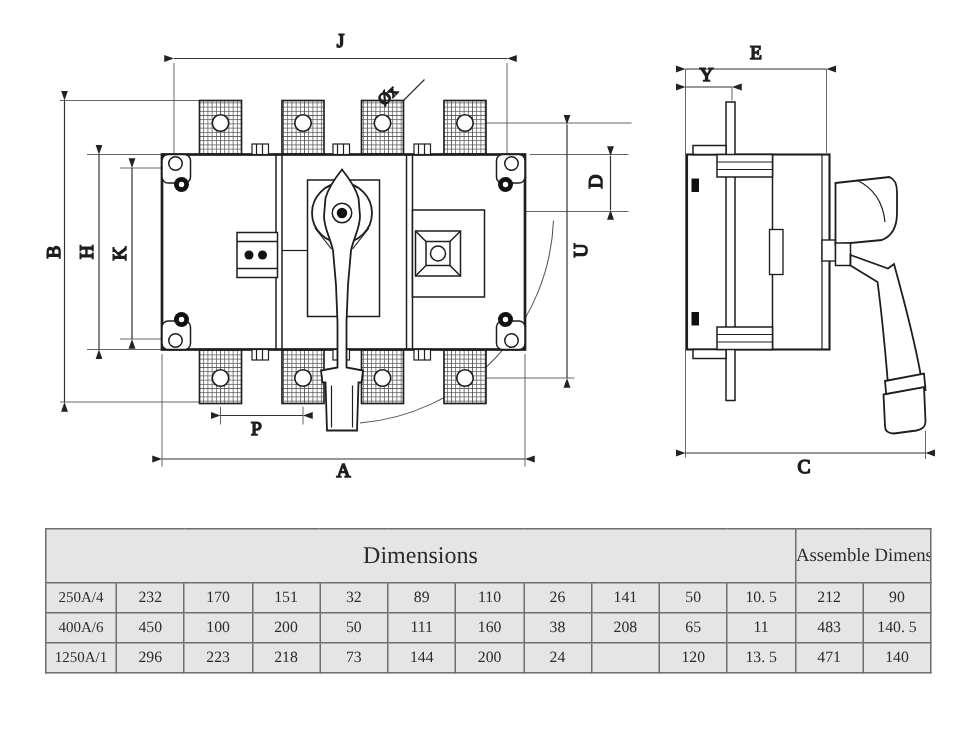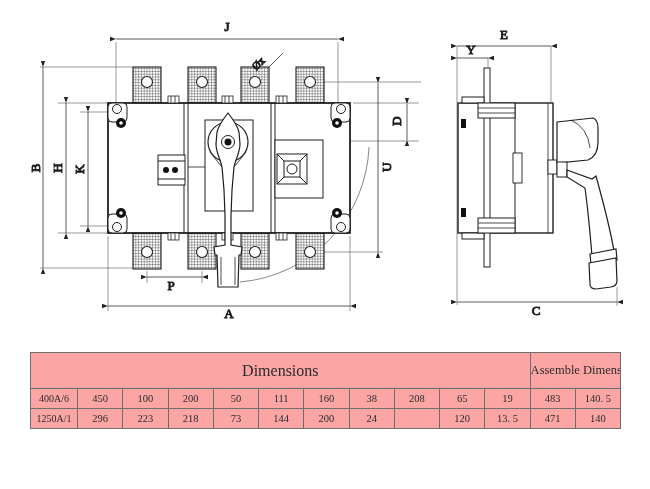--- a/index.html
+++ b/index.html
@@ -3,21 +3,21 @@
 <meta charset="utf-8">
 <style>
   html,body{margin:0;padding:0;background:#fff;}
   .canvas{position:relative;width:650px;height:489px;background:#ffffff;overflow:hidden;
           font-family:"Liberation Serif", serif;color:#222;}
   svg text{font-family:"Liberation Serif", serif;fill:#1c1c1c;}
   .dim-label{font-size:13px;}
   .phix-label{font-size:11px;}
   
   table.dims{position:absolute;left:30px;top:352px;width:590px;border-collapse:collapse;
-             table-layout:fixed;background:#fca5a5;}
+             table-layout:fixed;background:#e5e5e5;}
   table.dims td{border:1px solid #6f6f6f;text-align:center;vertical-align:middle;
                 padding:0;color:#2b2b2b;overflow:hidden;white-space:nowrap;}
   tr.banner-row{height:36px;}
   tr.colhead-row{height:22px;}
   tr.data-row{height:20px;}
   td.banner-dim{font-size:16px;}
   td.banner-asm{font-size:12.5px;line-height:1.15;white-space:normal;}
   td.colhead{font-size:10.5px;}
   td.item-head{font-size:13px;}
   td.cell{font-size:10.5px;}
@@ -243,31 +243,46 @@
         <col style="width:45.25px">
         <col style="width:45.25px">
         <col style="width:45.25px">
   </colgroup>
   <tbody>
     <tr class="banner-row">
       <td class="banner-dim" colspan="11">Dimensions</td>
       <td class="banner-asm" colspan="2">Assemble Dimension</td>
     </tr>
     <tr class="data-row">
+      <td class="item-cell">250A/4</td>
+      <td class="cell">232</td>
+      <td class="cell">170</td>
+      <td class="cell">151</td>
+      <td class="cell">32</td>
+      <td class="cell">89</td>
+      <td class="cell">110</td>
+      <td class="cell">26</td>
+      <td class="cell">141</td>
+      <td class="cell">50</td>
+      <td class="cell">10. 5</td>
+      <td class="cell">212</td>
+      <td class="cell">90</td>
+    </tr>
+    <tr class="data-row">
       <td class="item-cell">400A/6</td>
       <td class="cell">450</td>
       <td class="cell">100</td>
       <td class="cell">200</td>
       <td class="cell">50</td>
       <td class="cell">111</td>
       <td class="cell">160</td>
       <td class="cell">38</td>
       <td class="cell">208</td>
       <td class="cell">65</td>
-      <td class="cell">19</td>
+      <td class="cell">11</td>
       <td class="cell">483</td>
       <td class="cell">140. 5</td>
     </tr>
     <tr class="data-row">
       <td class="item-cell">1250A/1</td>
       <td class="cell">296</td>
       <td class="cell">223</td>
       <td class="cell">218</td>
       <td class="cell">73</td>
       <td class="cell">144</td>

